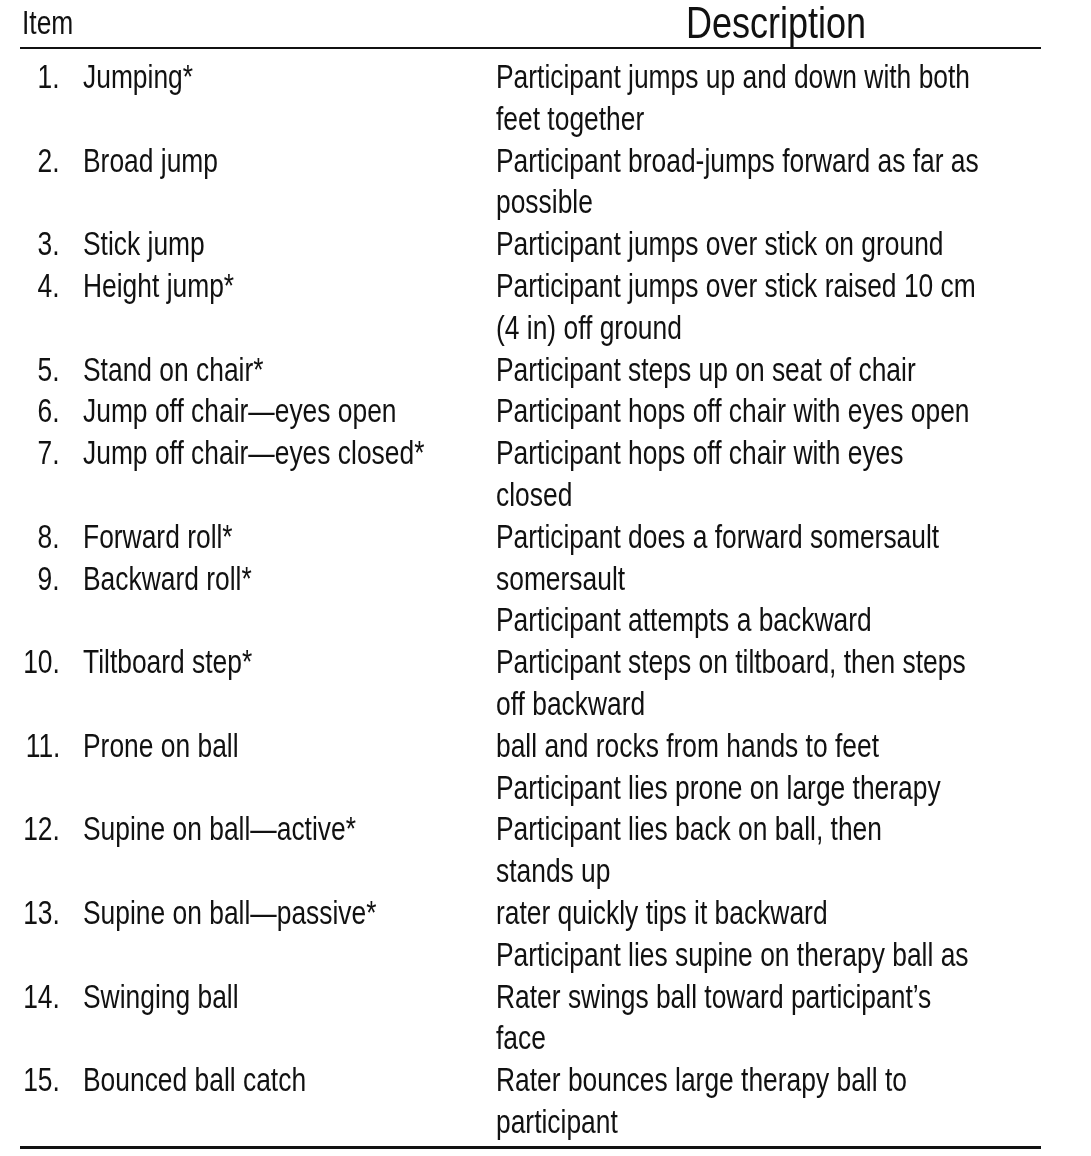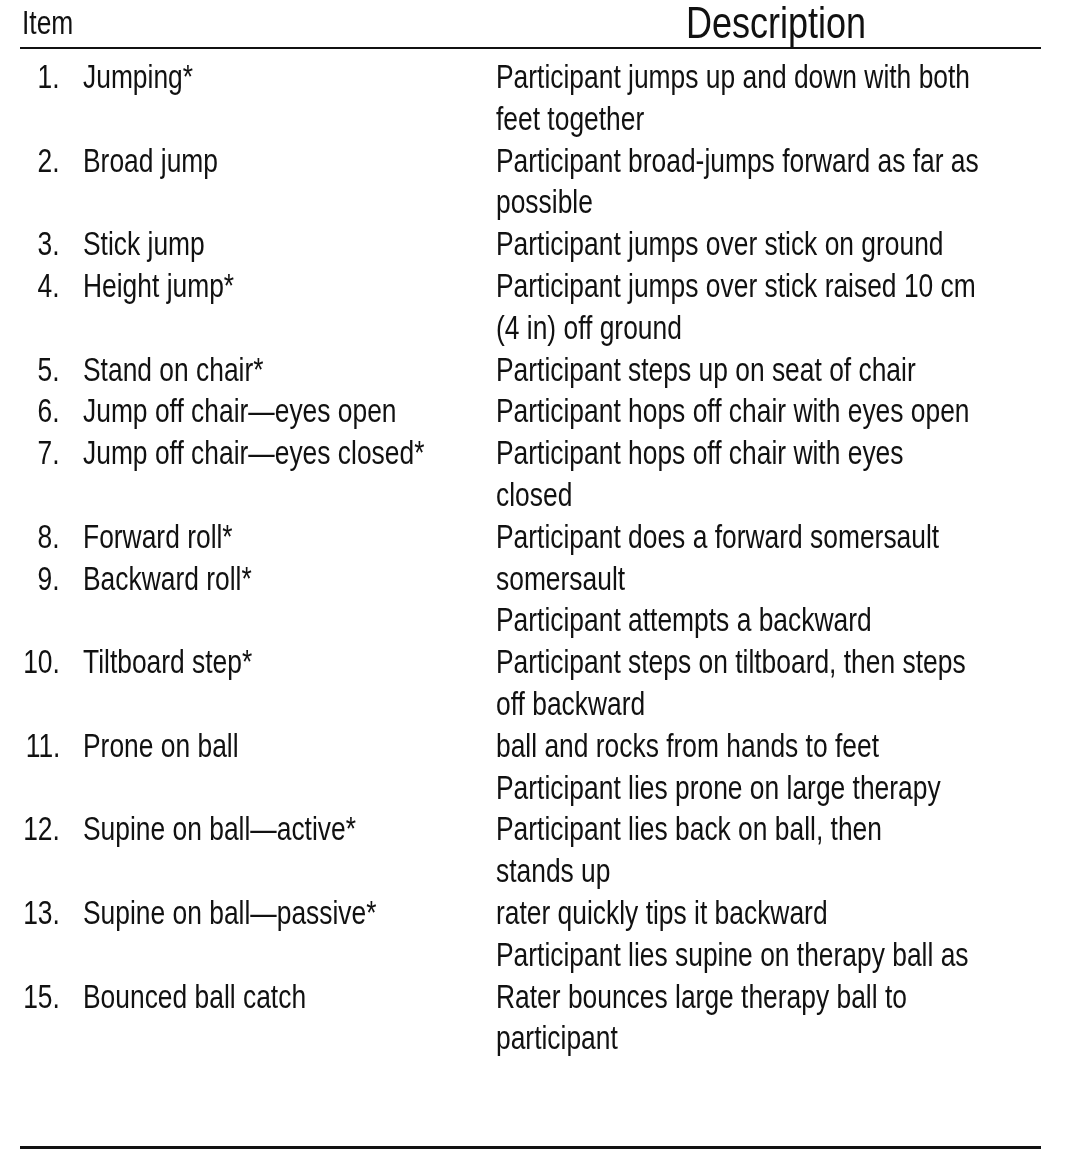--- a/index.html
+++ b/index.html
@@ -205,20 +205,28 @@
       </div>
       <div class="row">
         <span class="num"><span class="cond">13.</span></span>
         <span class="name"><span class="cond">Supine on ball—passive*</span></span>
         <div class="desc">
           <span class="desc-line"><span class="cond">rater quickly tips it backward</span></span>
           <span class="desc-line"><span class="cond">Participant lies supine on therapy ball as</span></span>
         </div>
       </div>
       <div class="row">
+        <span class="num"><span class="cond">14.</span></span>
+        <span class="name"><span class="cond">Swinging ball</span></span>
+        <div class="desc">
+          <span class="desc-line"><span class="cond">Rater swings ball toward participant’s</span></span>
+          <span class="desc-line"><span class="cond">face</span></span>
+        </div>
+      </div>
+      <div class="row">
         <span class="num"><span class="cond">15.</span></span>
         <span class="name"><span class="cond">Bounced ball catch</span></span>
         <div class="desc">
           <span class="desc-line"><span class="cond">Rater bounces large therapy ball to</span></span>
           <span class="desc-line"><span class="cond">participant</span></span>
         </div>
       </div>
     </div>
 
   <div class="rule rule-bottom"></div>

